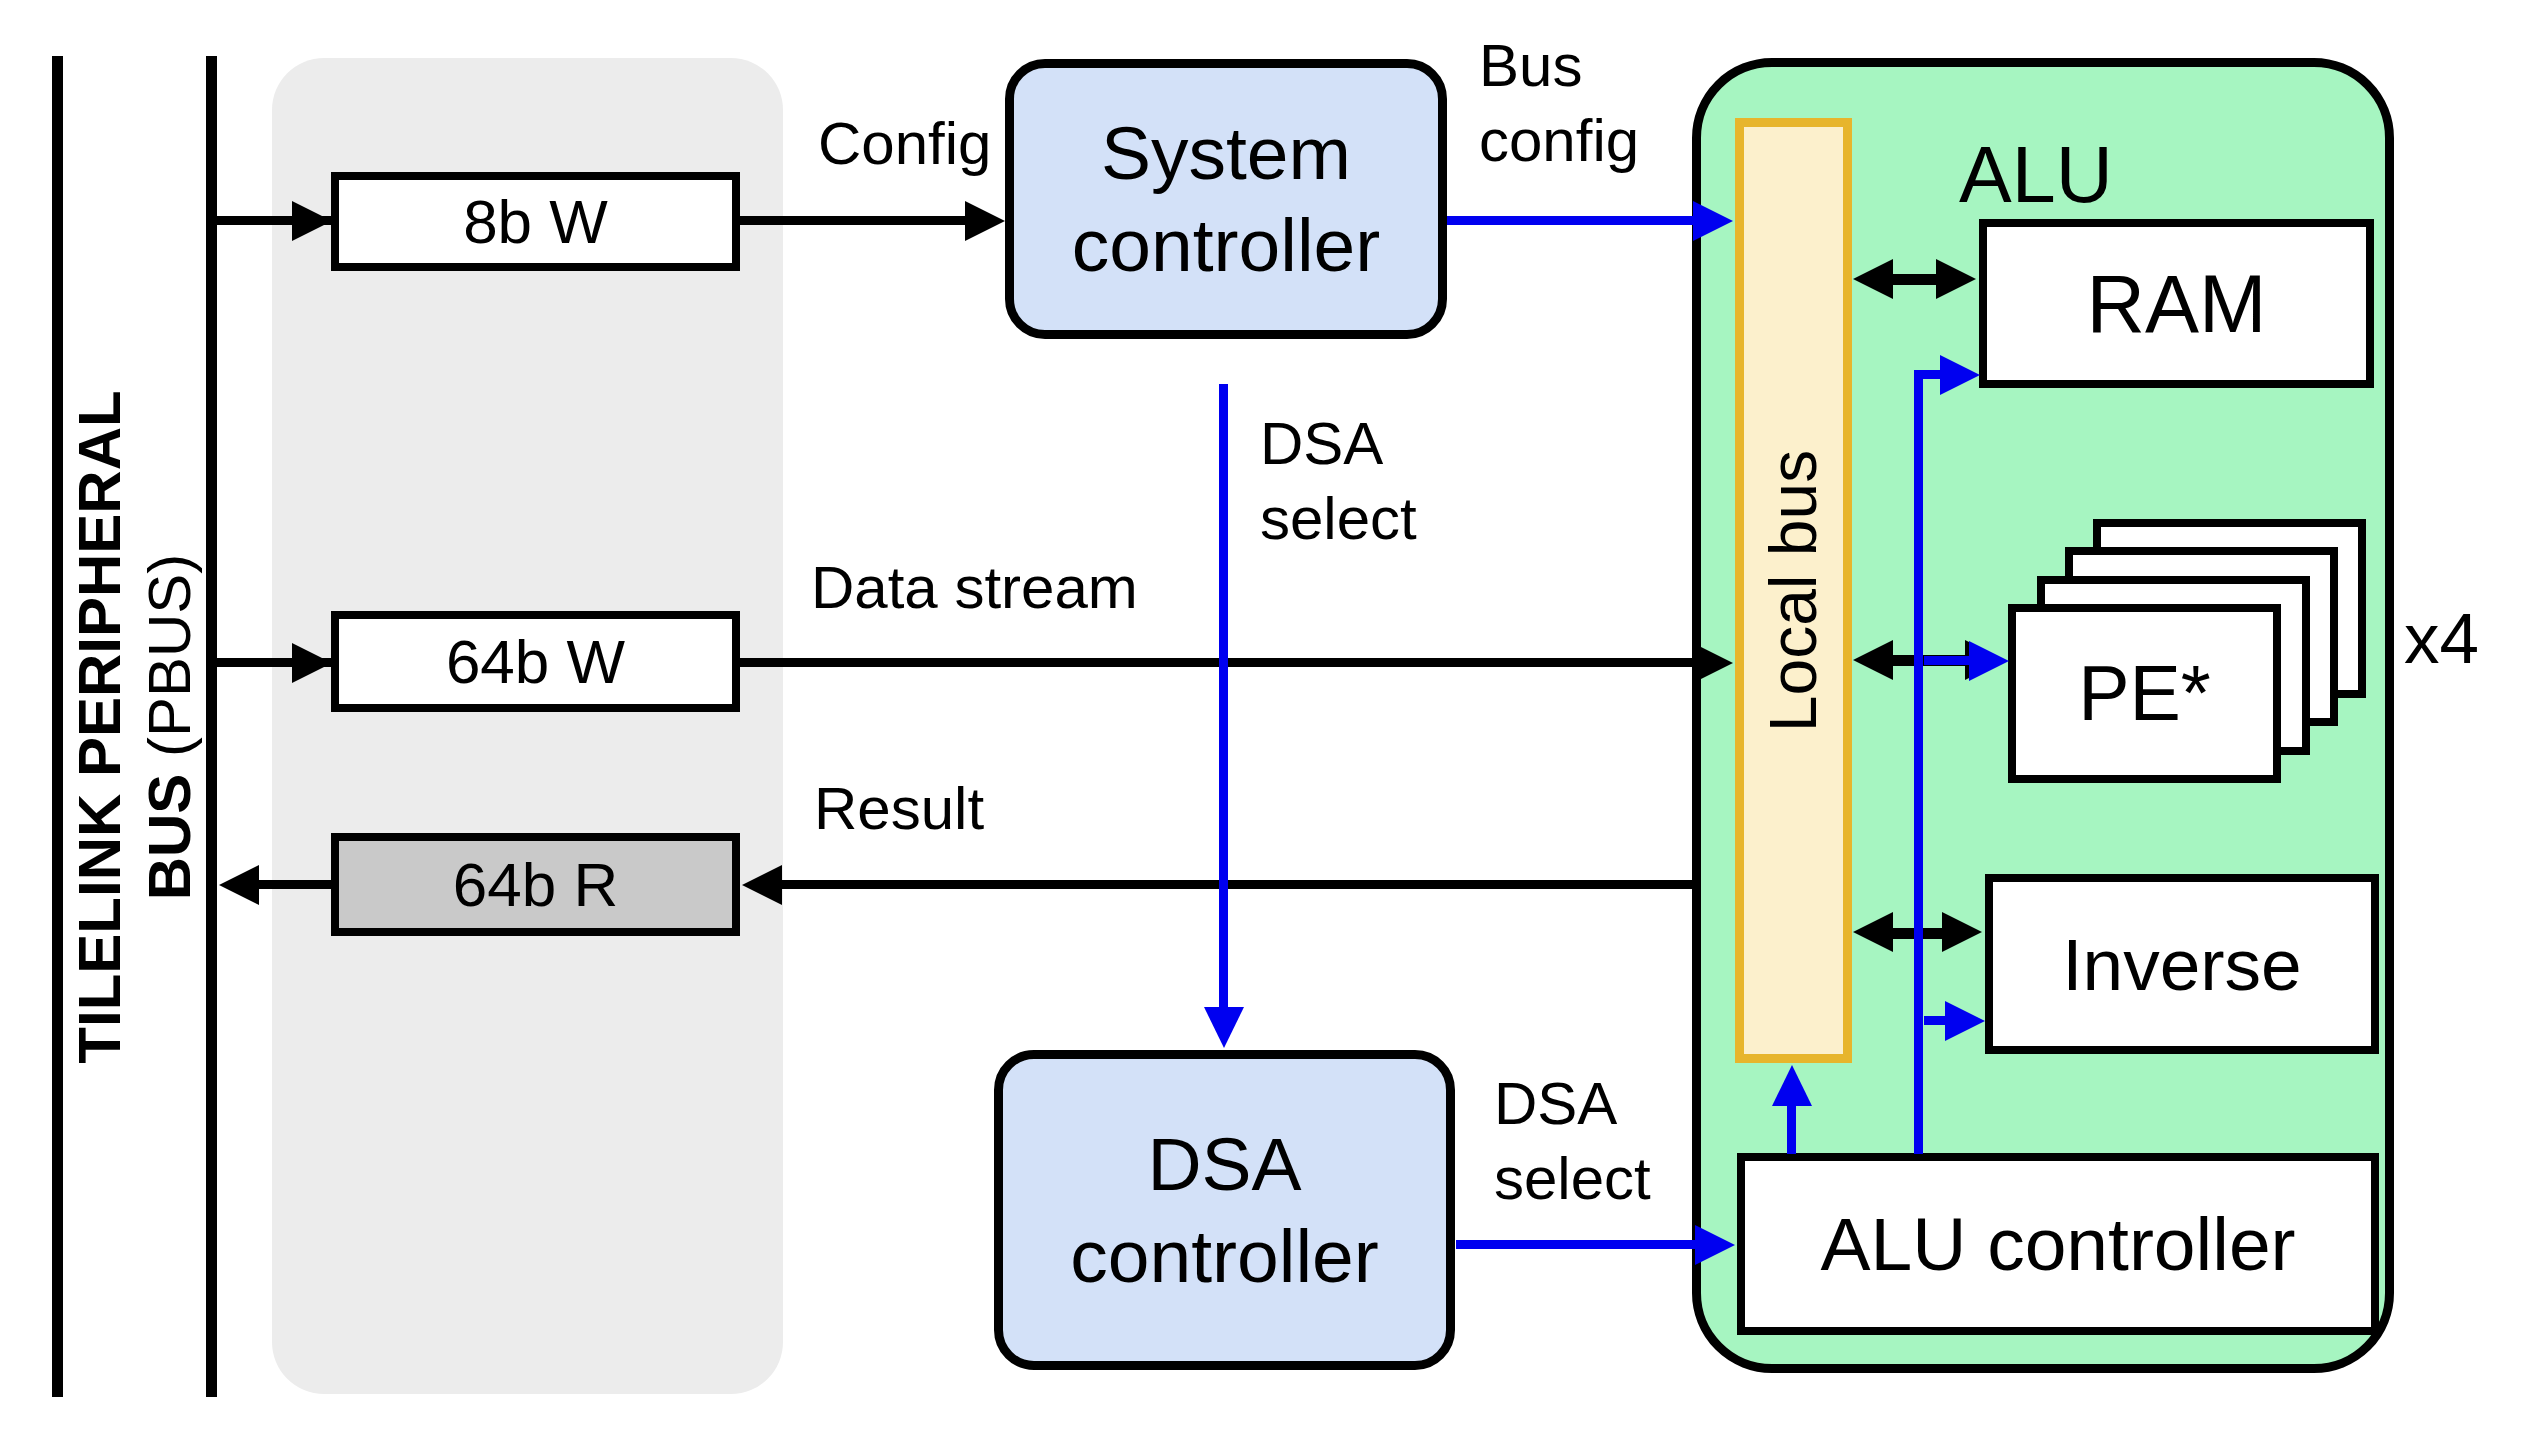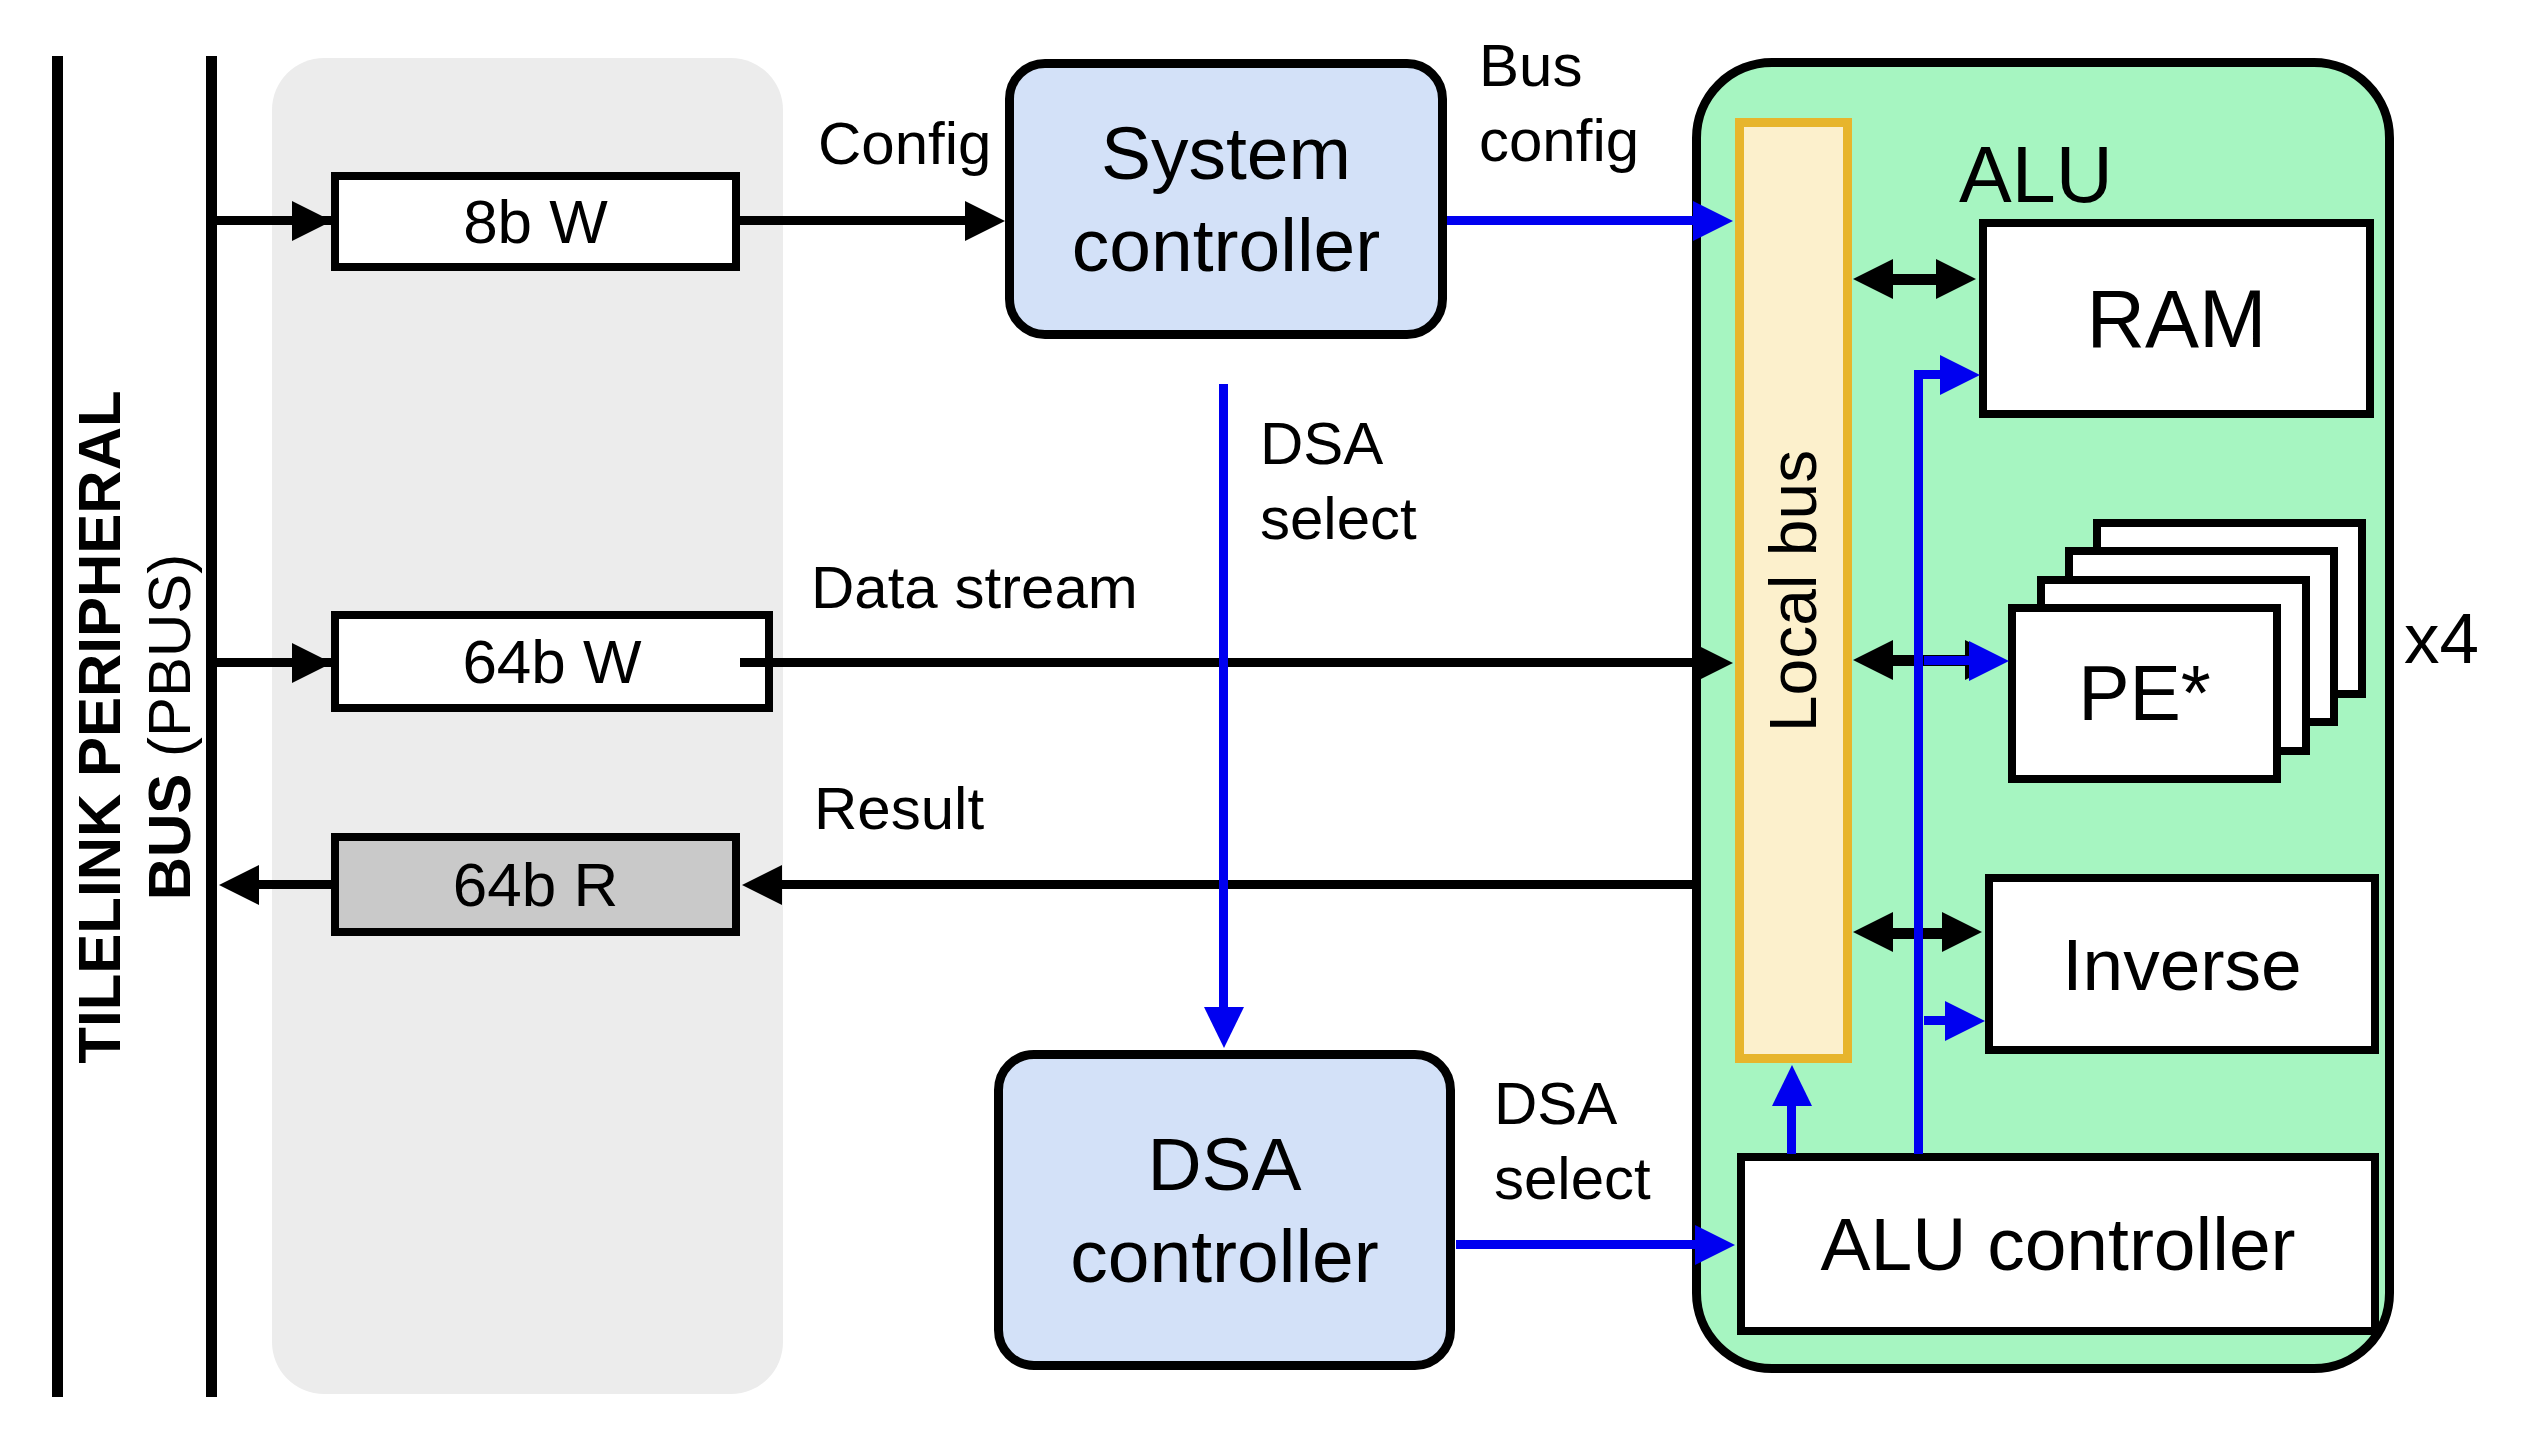--- a/index.html
+++ b/index.html
@@ -39,35 +39,35 @@
       <div style="font-weight:bold;">TILELINK PERIPHERAL</div>
       <div><span style="font-weight:bold;">BUS</span><span> (PBUS)</span></div>
     </div>
   </div>
 
   <div class="abs" style="left:272px;top:58px;width:511px;height:1336px;background:#ececec;border-radius:52px;"></div>
 
   <div class="abs box" style="left:331px;top:172px;width:409px;height:99px;">
     <span class="boxlbl">8b W</span>
   </div>
-  <div class="abs box" style="left:331px;top:611px;width:442px;height:101px;">
+  <div class="abs box" style="left:331px;top:611px;width:409px;height:101px;">
     <span class="boxlbl">64b W</span>
   </div>
   <div class="abs box" style="left:331px;top:833px;width:409px;height:103px;background:#c9c9c9;text-align:center;">
     <span class="boxlbl">64b R</span>
   </div>
 
   <div class="abs" style="left:1692px;top:58px;width:702px;height:1315px;background:#a6f5c1;border:9.4px solid #000;border-radius:80px;"></div>
   <div class="abs lbl" style="left:1959px;top:132px;font-size:79px;">ALU</div>
 
   <div class="abs flexc" style="left:1735px;top:118px;width:117px;height:945px;background:#fcf0cc;border:9.4px solid #e7b52c;">
     <div class="vrot" style="font-size:66px;">Local bus</div>
   </div>
 
-  <div class="abs box" style="left:1979px;top:219px;width:395px;height:199px;">
+  <div class="abs box" style="left:1979px;top:219px;width:395px;height:169px;">
     <div style="font-size:81px;line-height:96px;">RAM</div>
   </div>
 
   <div class="abs box" style="left:2093px;top:519px;width:273px;height:179px;"></div>
   <div class="abs box" style="left:2065px;top:547px;width:273px;height:179px;"></div>
   <div class="abs box" style="left:2037px;top:576px;width:273px;height:179px;"></div>
   <div class="abs box" style="left:2008px;top:604px;width:273px;height:179px;">
     <span style="font-size:77px;">PE*</span>
   </div>
   <div class="abs lbl" style="left:2404px;top:600px;font-size:71px;">x4</div>

